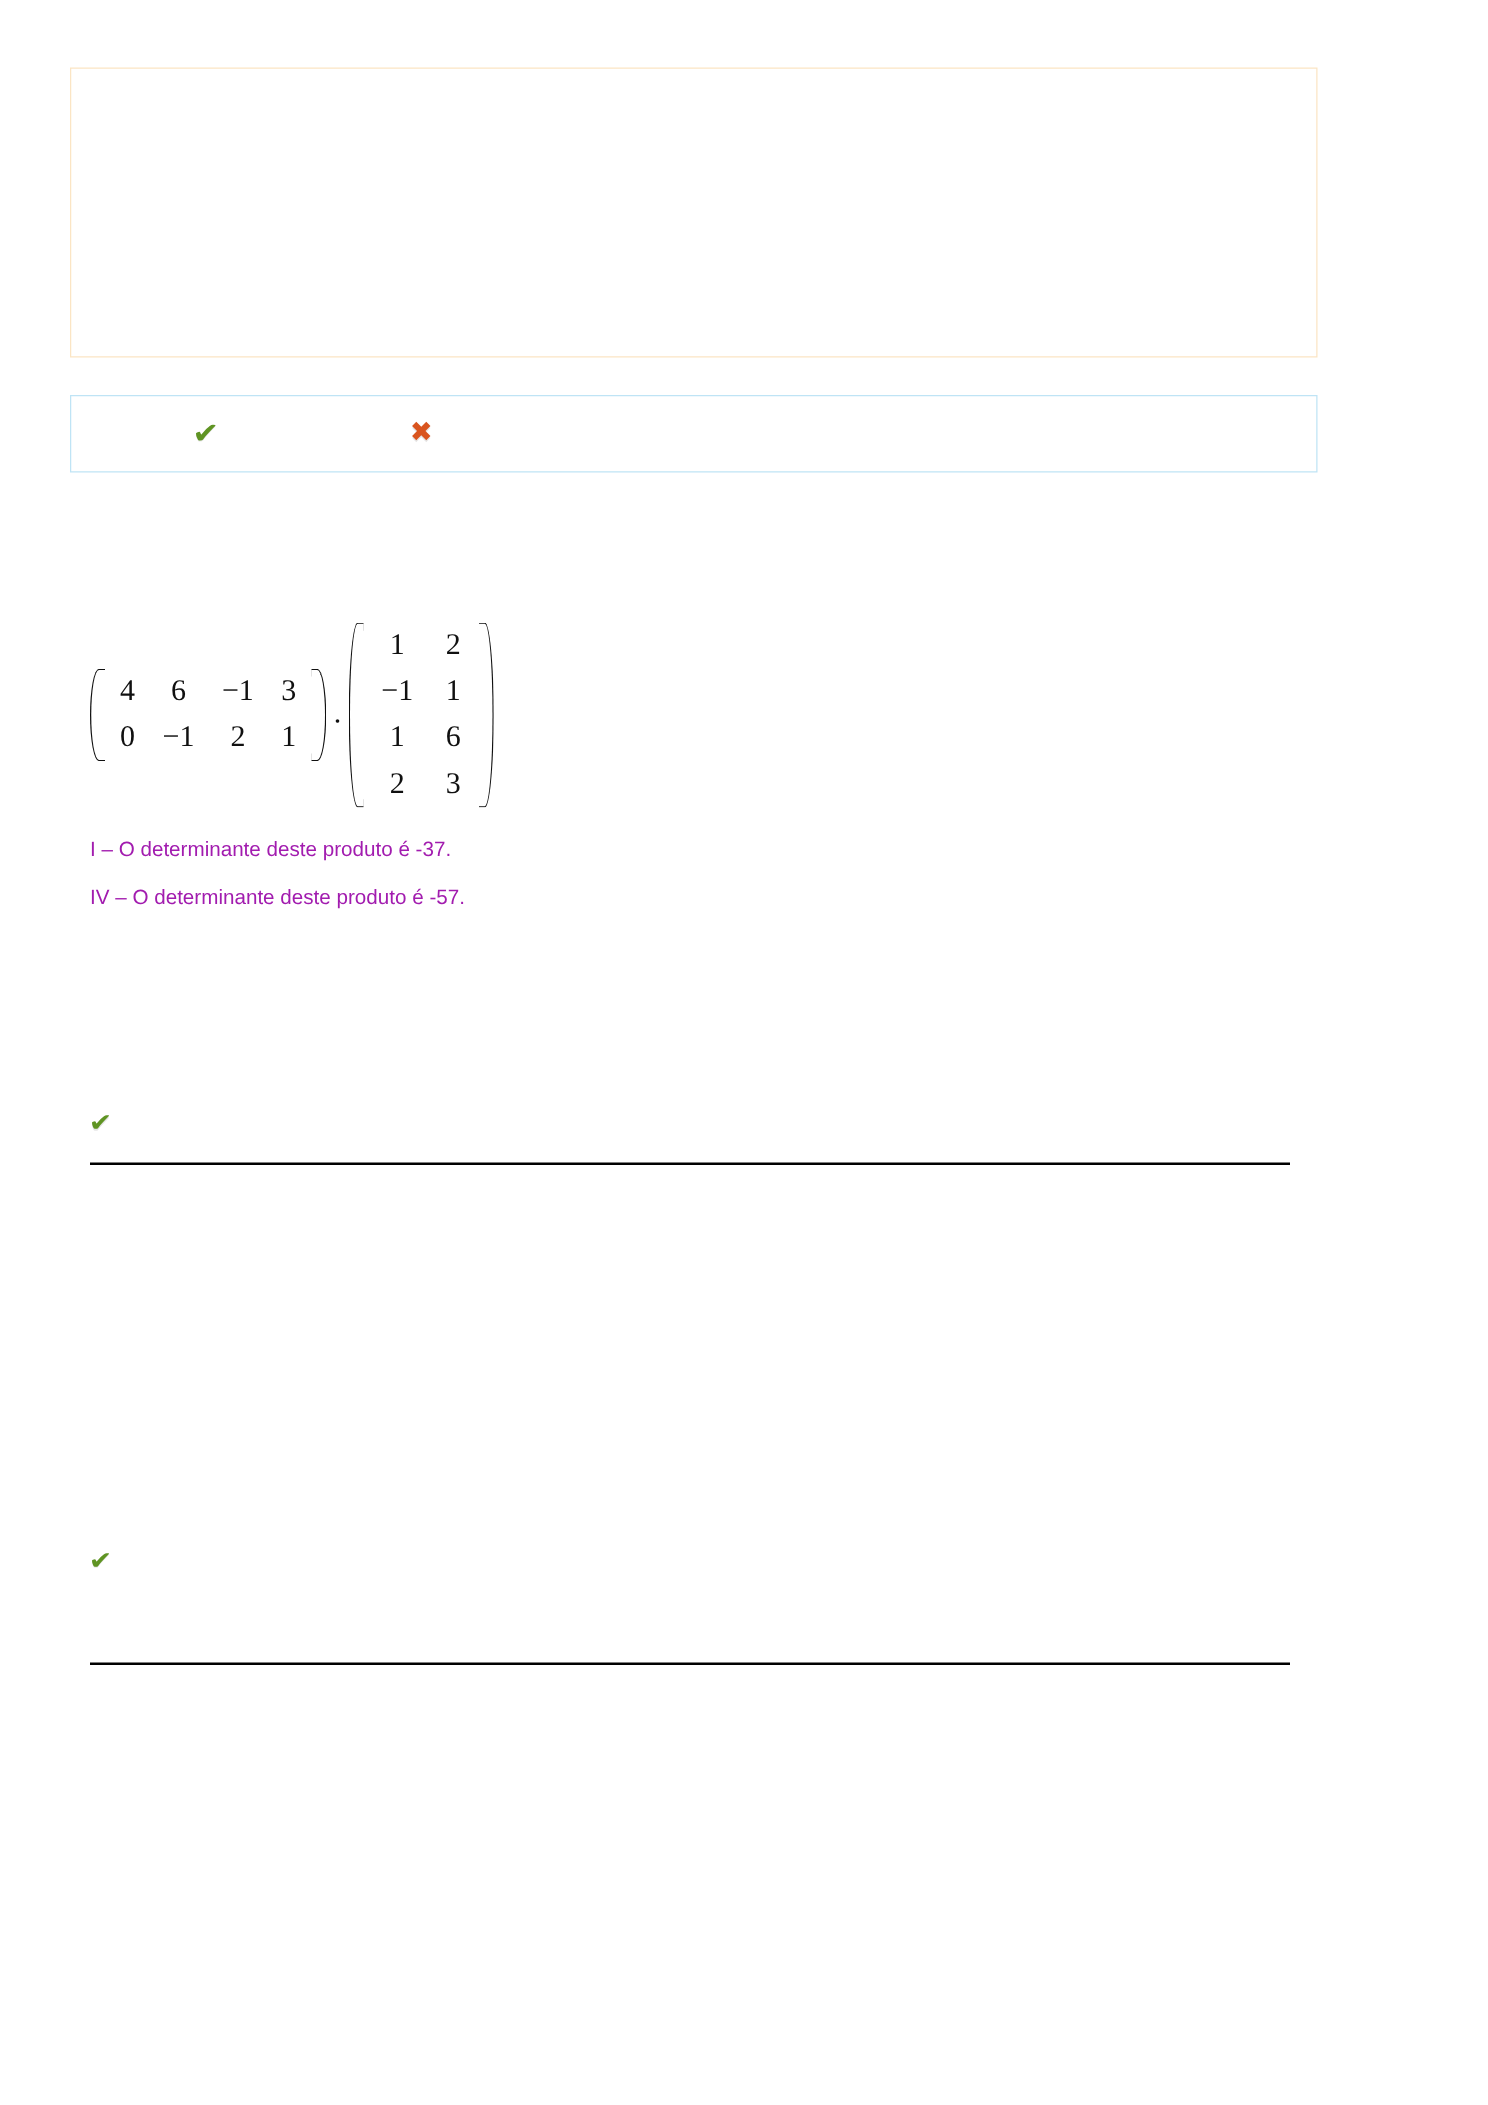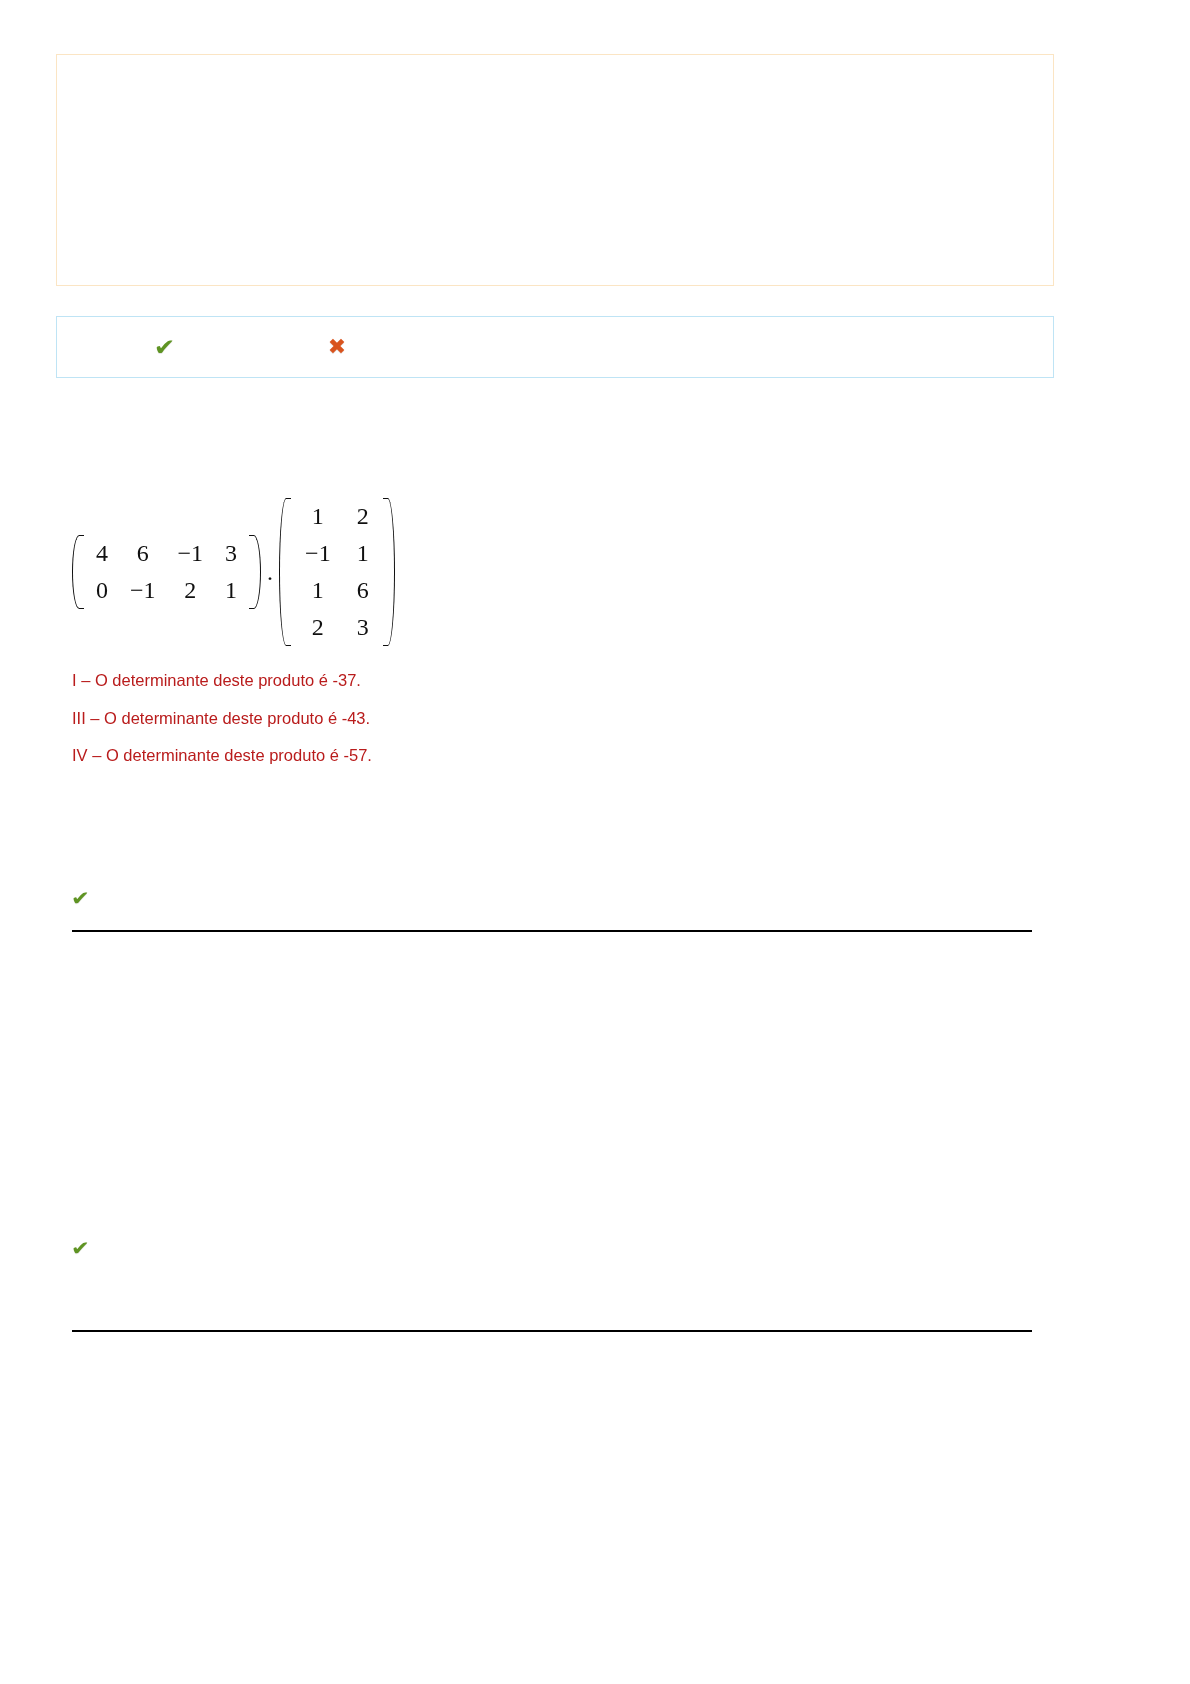--- a/index.html
+++ b/index.html
@@ -134,21 +134,21 @@
   
   .statements {
     position: absolute;
     left: 72px;
     top: 672px;
     width: 700px;
   }
   .statement {
     font-size: 16.5px;
     line-height: 1;
-    color: #b91c1c;
+    color: #a21caf;
     margin-bottom: 21px;
     white-space: nowrap;
   }
 
   
   .mark-row {
     position: absolute;
     left: 72px;
     width: 960px;
   }
@@ -229,21 +229,20 @@
           <td>2</td>
           <td>3</td>
         </tr>
       </tbody>
         </table>
     </span>
   </div>
 
   <div class="statements">
     <div class="statement">I – O determinante deste produto é -37.</div>
-    <div class="statement">III – O determinante deste produto é -43.</div>
     <div class="statement">IV – O determinante deste produto é -57.</div>
   </div>
 
   <div class="mark-row row-1">
     <span class="ico ico-check">✔</span>
   </div>
   <div class="rule rule-1"></div>
 
   <div class="mark-row row-2">
     <span class="ico ico-check">✔</span>

